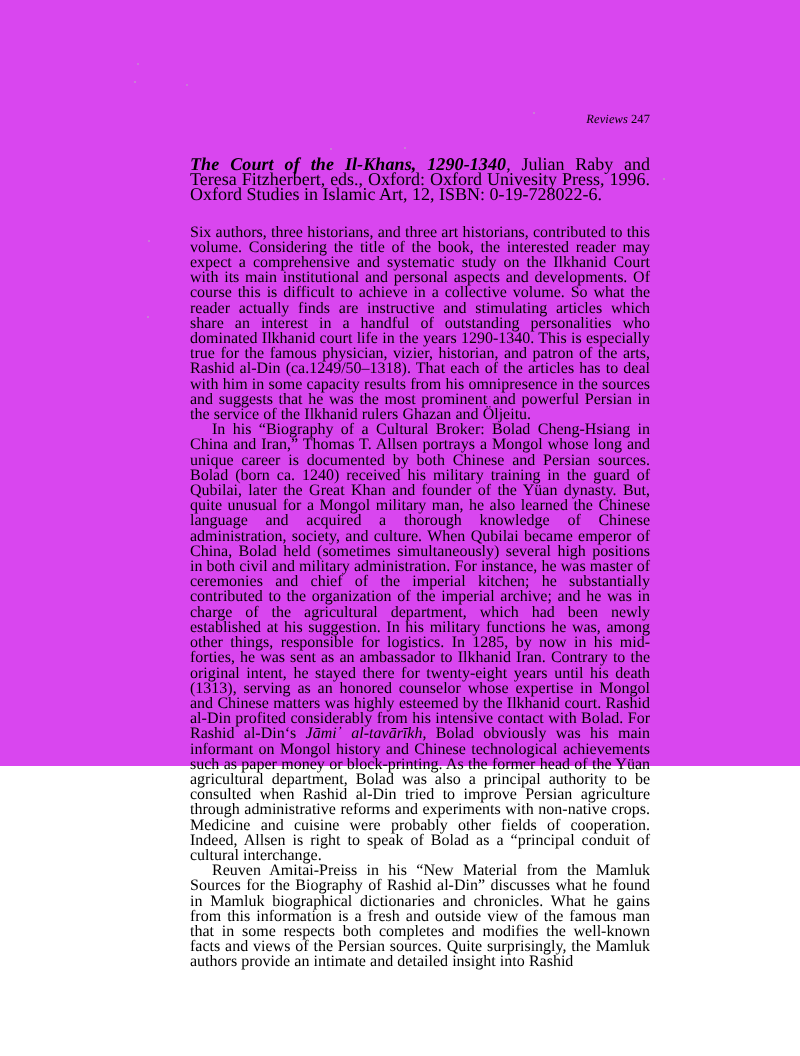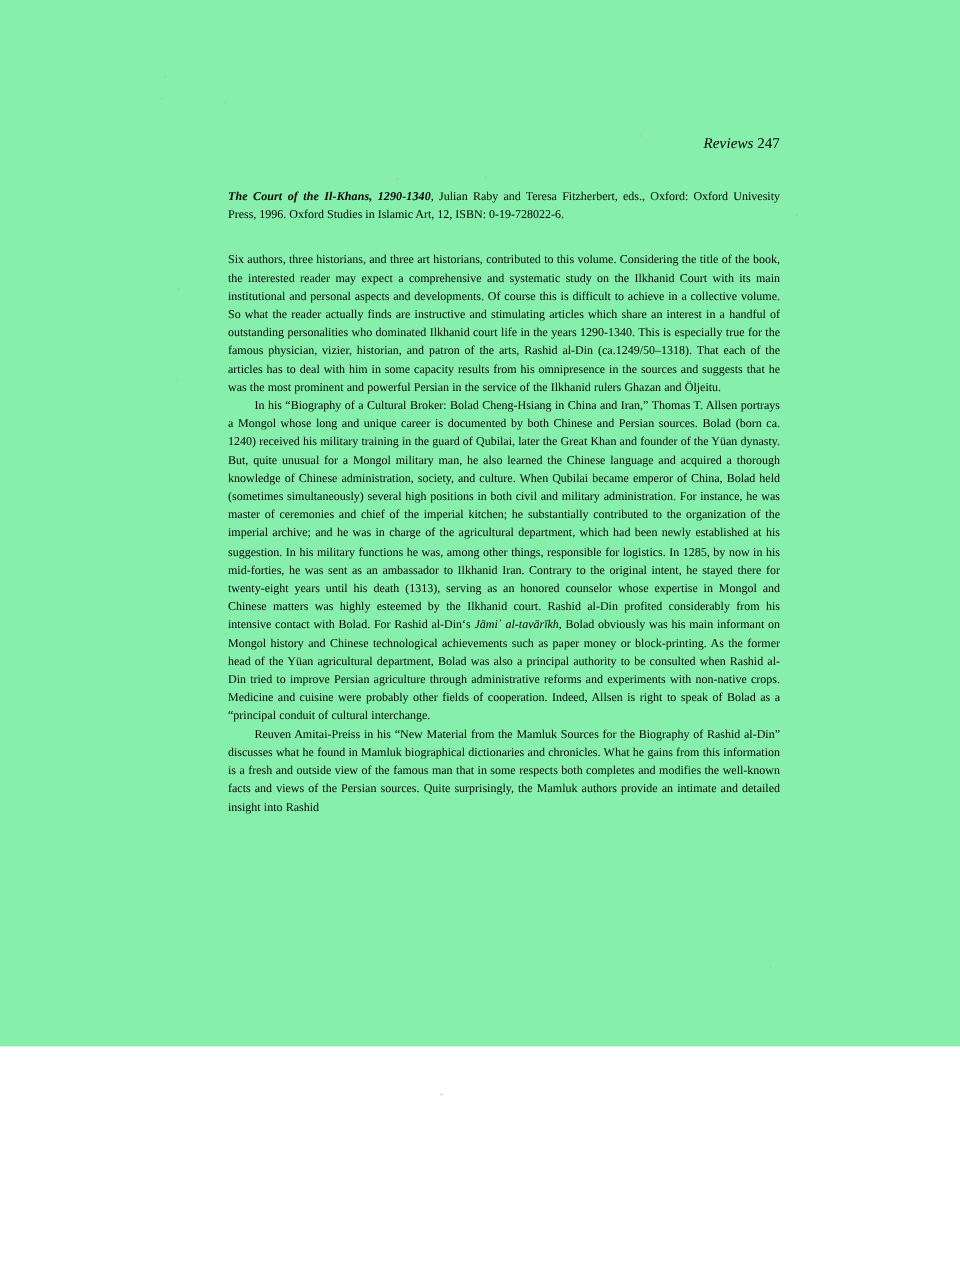--- a/index.html
+++ b/index.html
@@ -15,22 +15,22 @@
     position: relative;
     overflow: hidden;
   }
 
   
   .page {
     position: absolute;
     left: 0;
     top: 0;
     width: 800px;
-    height: 872px;
-    background: #86efac;
+    height: 766px;
+    background: #d946ef;
   }
 
   
   .speck {
     position: absolute;
     background: #b9b9b9;
     border-radius: 50%;
     opacity: 0.55;
   }
 
@@ -54,35 +54,35 @@
     font-style: italic;
     font-weight: 400;
   }
   .running-head .rh-page {
     font-style: normal;
     font-weight: 400;
     margin-left: 3px;
   }
 
   .citation {
-    font-size: 10px;
+    font-size: 18px;
     line-height: 15.2px;
     text-align: justify;
     text-justify: inter-word;
     margin: 0 0 22px 0;
     hyphens: none;
   }
   .citation .book-title {
     font-weight: 700;
     font-style: italic;
     letter-spacing: 0.1px;
   }
 
   .body-para {
-    font-size: 10px;
+    font-size: 16px;
     line-height: 15.2px;
     text-align: justify;
     text-justify: inter-word;
     margin: 0;
     hyphens: manual;
     word-spacing: 0.15px;
   }
   .body-para.indented {
     text-indent: 22px;
   }

